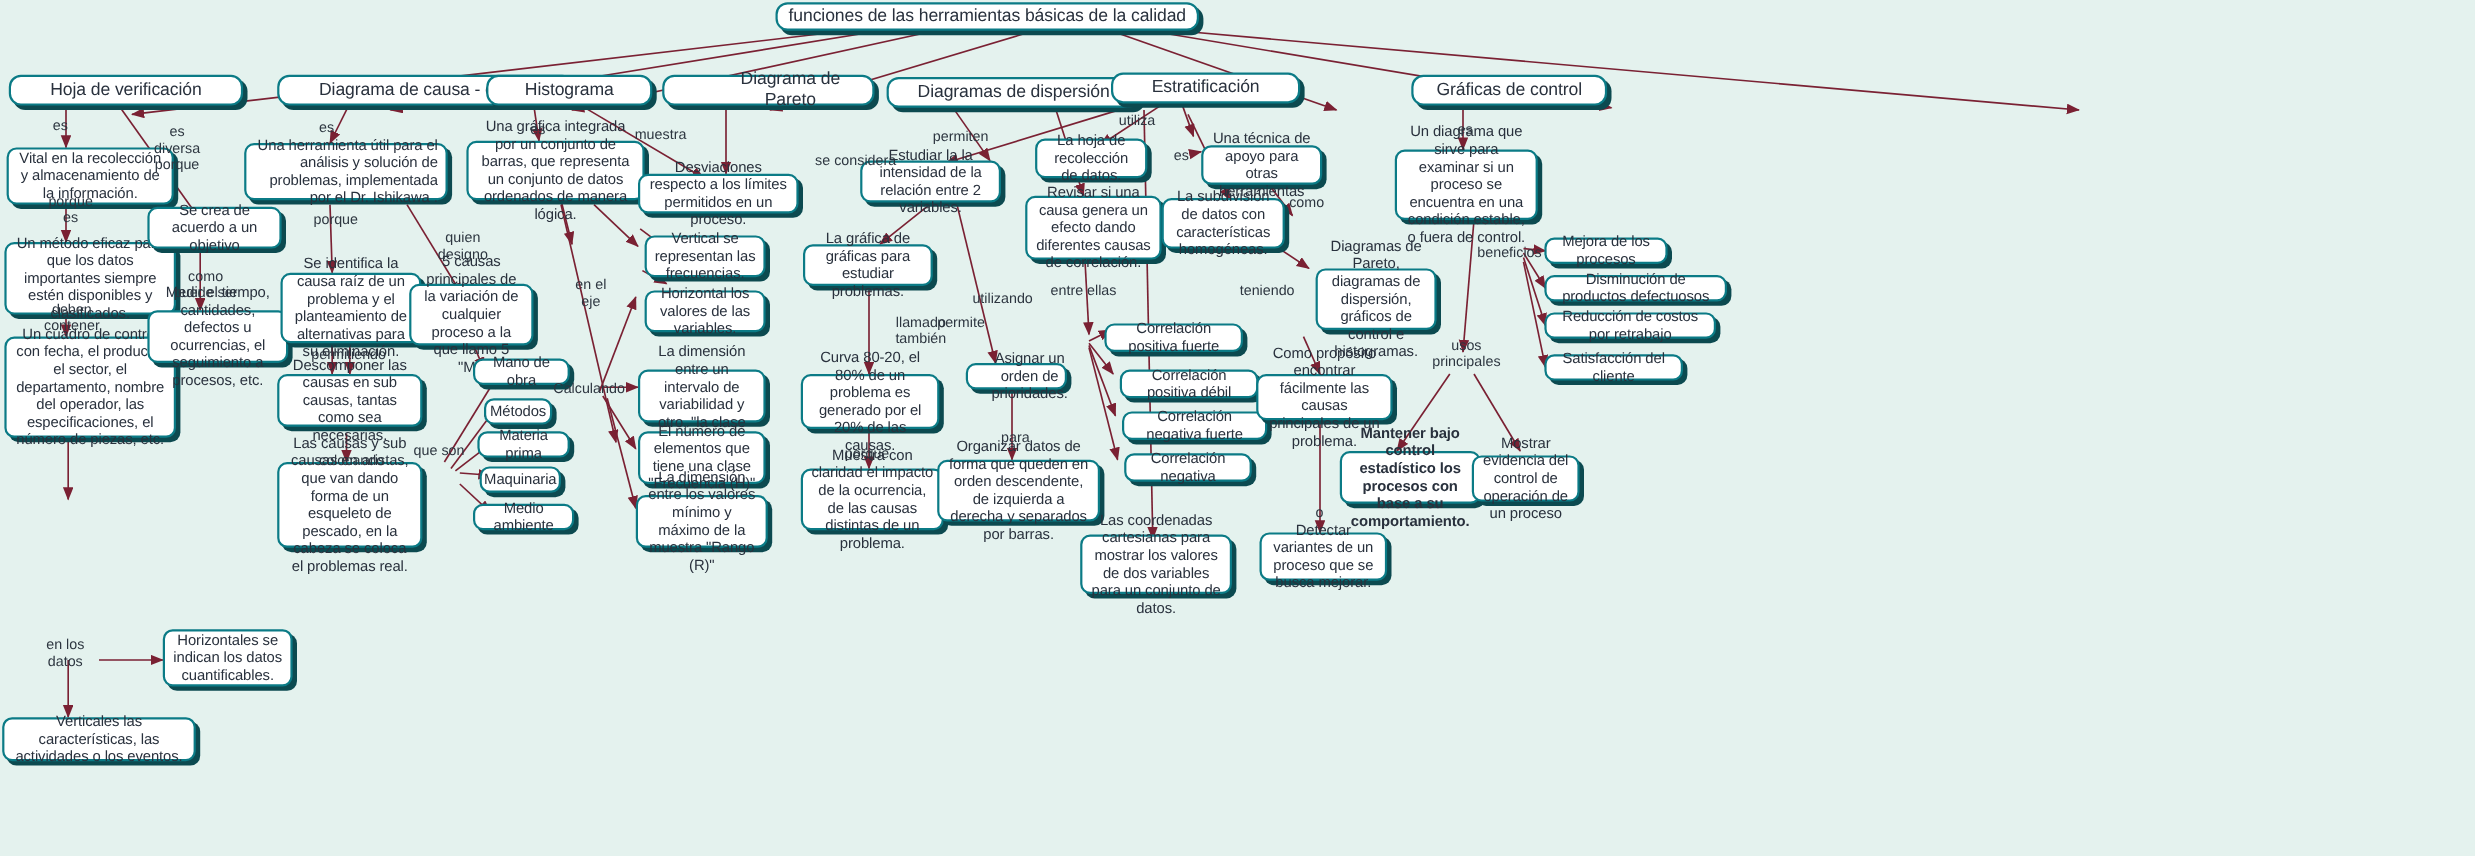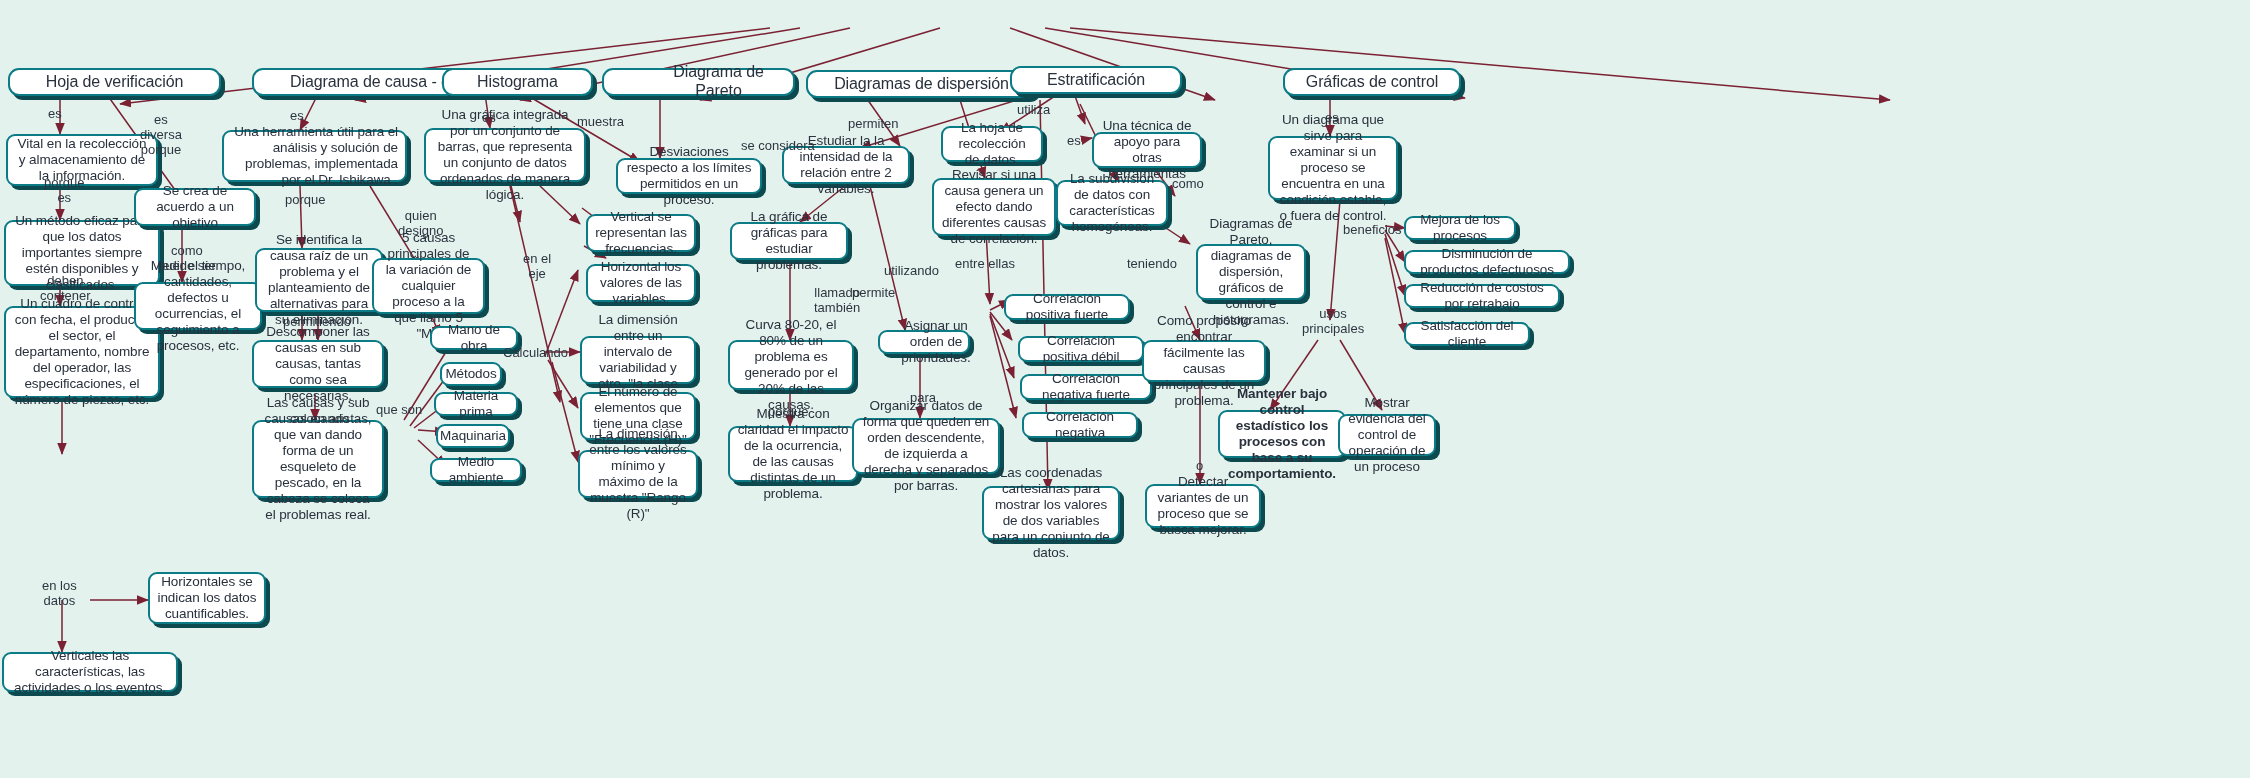--- a/index.html
+++ b/index.html
@@ -126,20 +126,21 @@
       <path d="M 1385,226 L 1405,228"></path>
       <path d="M 1385,230 L 1405,262"></path>
       <path d="M 1385,234 L 1405,296"></path>
       <path d="M 1385,238 L 1405,334"></path>
       <path d="M 1340,200 L 1330,320"></path>
       <path d="M 1318,340 L 1270,410"></path>
       <path d="M 1340,340 L 1382,410"></path>
     </g>
   </svg>
 
+  <div class="node root" style="left:705px;top:2px;width:385px;height:26px;">funciones de las herramientas básicas de la calidad</div>
 
   <div class="node main" style="left:8px;top:68px;width:213px;height:28px;">Hoja de verificación</div>
   <div class="node main" style="left:252px;top:68px;width:270px;height:28px;">Diagrama de causa - efecto</div>
   <div class="node main" style="left:442px;top:68px;width:151px;height:28px;">Histograma</div>
   <div class="node main" style="left:602px;top:68px;width:193px;height:28px;padding-left:47px;">Diagrama de Pareto</div>
   <div class="node main" style="left:806px;top:70px;width:231px;height:28px;">Diagramas de dispersión</div>
   <div class="node main" style="left:1010px;top:66px;width:172px;height:28px;">Estratificación</div>
   <div class="node main" style="left:1283px;top:68px;width:178px;height:28px;">Gráficas de control</div>
 
   <div class="node" style="left:6px;top:134px;width:152px;height:52px;">Vital en la recolección y almacenamiento de la información.</div>
@@ -161,21 +162,21 @@
   <div class="node" style="left:436px;top:424px;width:74px;height:24px;">Maquinaria</div>
   <div class="node" style="left:430px;top:458px;width:92px;height:24px;">Medio ambiente</div>
 
   <div class="node" style="left:424px;top:128px;width:162px;height:54px;">Una gráfica integrada por un conjunto de barras, que representa un conjunto de datos ordenados de manera lógica.</div>
   <div class="node" style="left:586px;top:214px;width:110px;height:38px;">Vertical se representan las frecuencias.</div>
   <div class="node" style="left:586px;top:264px;width:110px;height:38px;">Horizontal los valores de las variables.</div>
   <div class="node" style="left:580px;top:336px;width:116px;height:48px;">La dimensión entre un intervalo de variabilidad y otro, "la clase (K)"</div>
   <div class="node" style="left:580px;top:392px;width:116px;height:48px;">El número de elementos que tiene una clase "Frecuencia (H)"</div>
   <div class="node" style="left:578px;top:450px;width:120px;height:48px;">La dimensión entre los valores mínimo y máximo de la muestra "Rango (R)"</div>
 
-  <div class="node" style="left:616px;top:158px;width:146px;height:36px;">Desviaciones respecto a los límites permitidos en un proceso.</div>
+  <div class="node" style="left:580px;top:158px;width:146px;height:36px;">Desviaciones respecto a los límites permitidos en un proceso.</div>
   <div class="node" style="left:730px;top:222px;width:118px;height:38px;">La gráfica de gráficas para estudiar problemas.</div>
   <div class="node" style="left:728px;top:340px;width:126px;height:50px;">Curva 80-20, el 80% de un problema es generado por el 20% de las causas.</div>
   <div class="node" style="left:728px;top:426px;width:130px;height:56px;">Muestra con claridad el impacto de la ocurrencia, de las causas distintas de un problema.</div>
   <div class="node" style="left:878px;top:330px;width:92px;height:24px;padding-left:31px;">Asignar un orden de prioridades.</div>
   <div class="node" style="left:852px;top:418px;width:148px;height:56px;">Organizar datos de forma que queden en orden descendente, de izquierda a derecha y separados por barras.</div>
   <div class="node" style="left:782px;top:146px;width:128px;height:38px;">Estudiar la la intensidad de la relación entre 2 variables.</div>
 
   <div class="node" style="left:932px;top:178px;width:124px;height:58px;">Revisar si una causa genera un efecto dando diferentes causas de correlación.</div>
   <div class="node" style="left:1004px;top:294px;width:126px;height:26px;">Correlación positiva fuerte</div>
   <div class="node" style="left:1018px;top:336px;width:126px;height:26px;">Correlación positiva débil</div>

